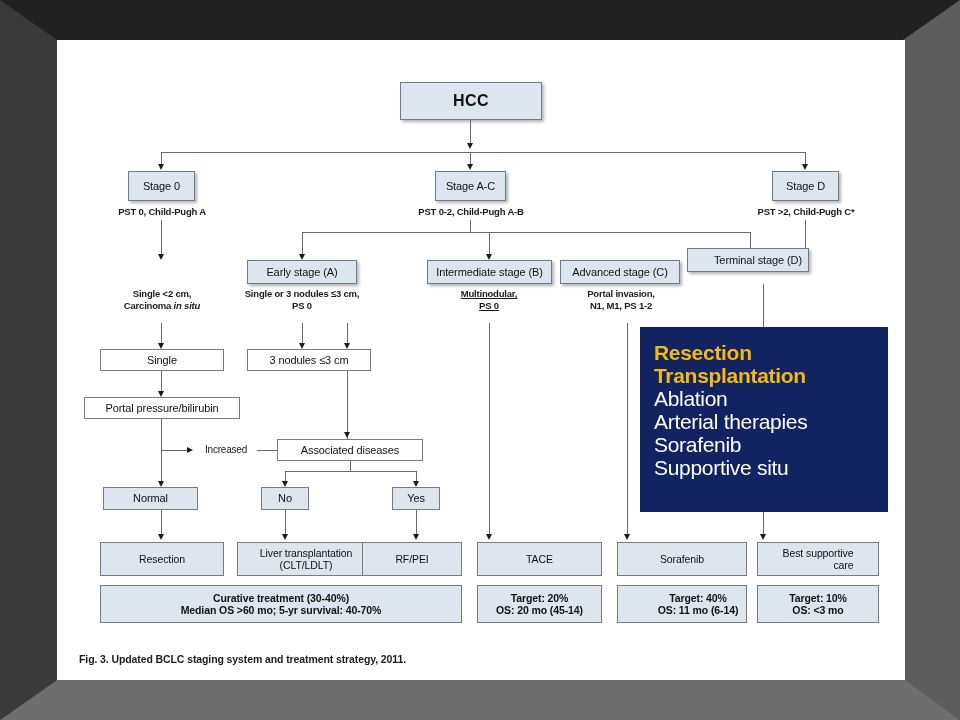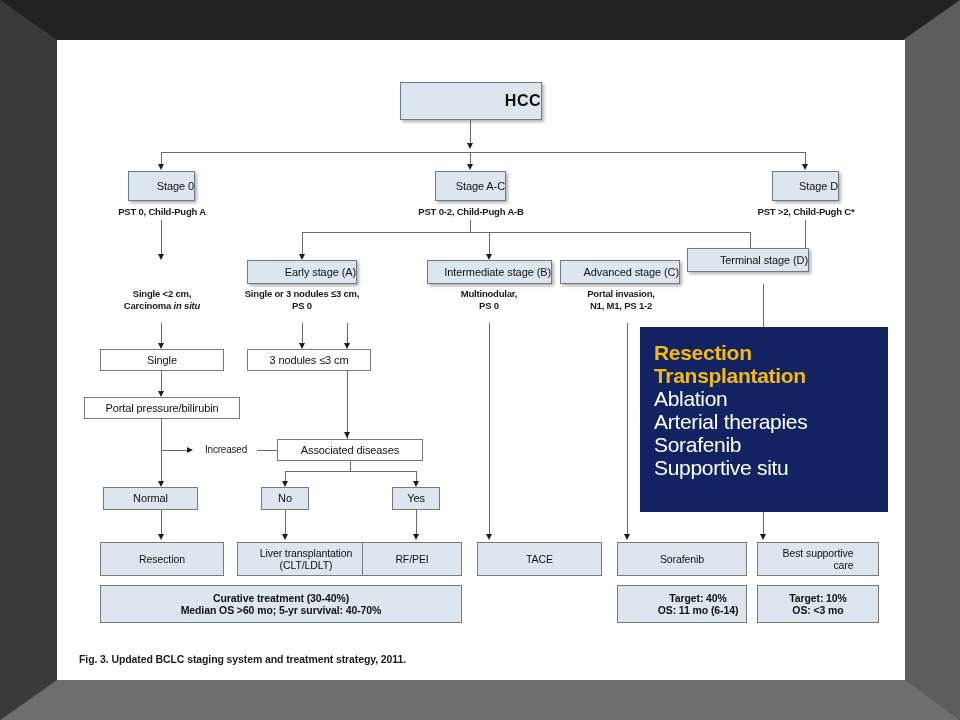--- a/index.html
+++ b/index.html
@@ -47,21 +47,21 @@
     box-sizing:border-box;
     display:flex;align-items:center;justify-content:center;
     text-align:center;
     background:#dde5ef;
     border:1px solid #7a7a7a;
     color:#111;
     line-height:1.15;
     letter-spacing:-0.1px;
   }
   .node.white{background:#ffffff;}
-  .node.shadowed{box-shadow:2px 2px 3px rgba(0,0,0,.30);border:1px solid #6d7b8c;justify-content:flex-end;}
+  .node.shadowed{box-shadow:2px 2px 3px rgba(0,0,0,.30);border:1px solid #6d7b8c;}
 
   .hcc{font-size:16px;font-weight:bold;letter-spacing:.5px;}
   .stage{font-size:11px;}
   .substage{font-size:11px;}
   .branch{font-size:11px;}
   .treat{font-size:10.5px;}
   .outcome{font-size:10.5px;font-weight:bold;}
 
   
   .ftext{
@@ -181,21 +181,21 @@
       <span>Early stage (A)</span>
     </div>
     <div class="ftext" style="left:170px;top:248px;width:150px;">
       <div>Single or 3 nodules ≤3 cm,</div>
       <div>PS 0</div>
     </div>
 
     <div class="node shadowed substage" style="left:370px;top:220px;width:125px;height:24px;">
       <span>Intermediate stage (B)</span>
     </div>
-    <div class="ftext" style="left:362px;top:248px;width:140px;">
+    <div class="ftext" style="left:362px;top:248px;width:140px;text-decoration:underline;">
       <div>Multinodular,</div>
       <div>PS 0</div>
     </div>
 
     <div class="node shadowed substage" style="left:503px;top:220px;width:120px;height:24px;">
       <span>Advanced stage (C)</span>
     </div>
     <div class="ftext" style="left:497px;top:248px;width:134px;">
       <div>Portal invasion,</div>
       <div>N1, M1, PS 1-2</div>
@@ -293,20 +293,24 @@
       <span style="white-space:pre-line;">Sorafenib</span>
     </div>
     <div class="node treat" style="left:700px;top:502px;width:122px;height:34px;text-align:right;">
       <span style="white-space:pre-line;">Best supportive
 care</span>
     </div>
 
     <div class="node outcome" style="left:43px;top:545px;width:362px;height:38px;flex-direction:column;">
       <div>Curative treatment (30-40%)</div>
       <div>Median OS &gt;60 mo; 5-yr survival: 40-70%</div>
+    </div>
+    <div class="node outcome" style="left:420px;top:545px;width:125px;height:38px;flex-direction:column;">
+      <div>Target: 20%</div>
+      <div>OS: 20 mo (45-14)</div>
     </div>
     <div class="node outcome" style="left:560px;top:545px;width:130px;height:38px;flex-direction:column;padding-left:32px;">
       <div>Target: 40%</div>
       <div>OS: 11 mo (6-14)</div>
     </div>
     <div class="node outcome" style="left:700px;top:545px;width:122px;height:38px;flex-direction:column;">
       <div>Target: 10%</div>
       <div>OS: &lt;3 mo</div>
     </div>
 

